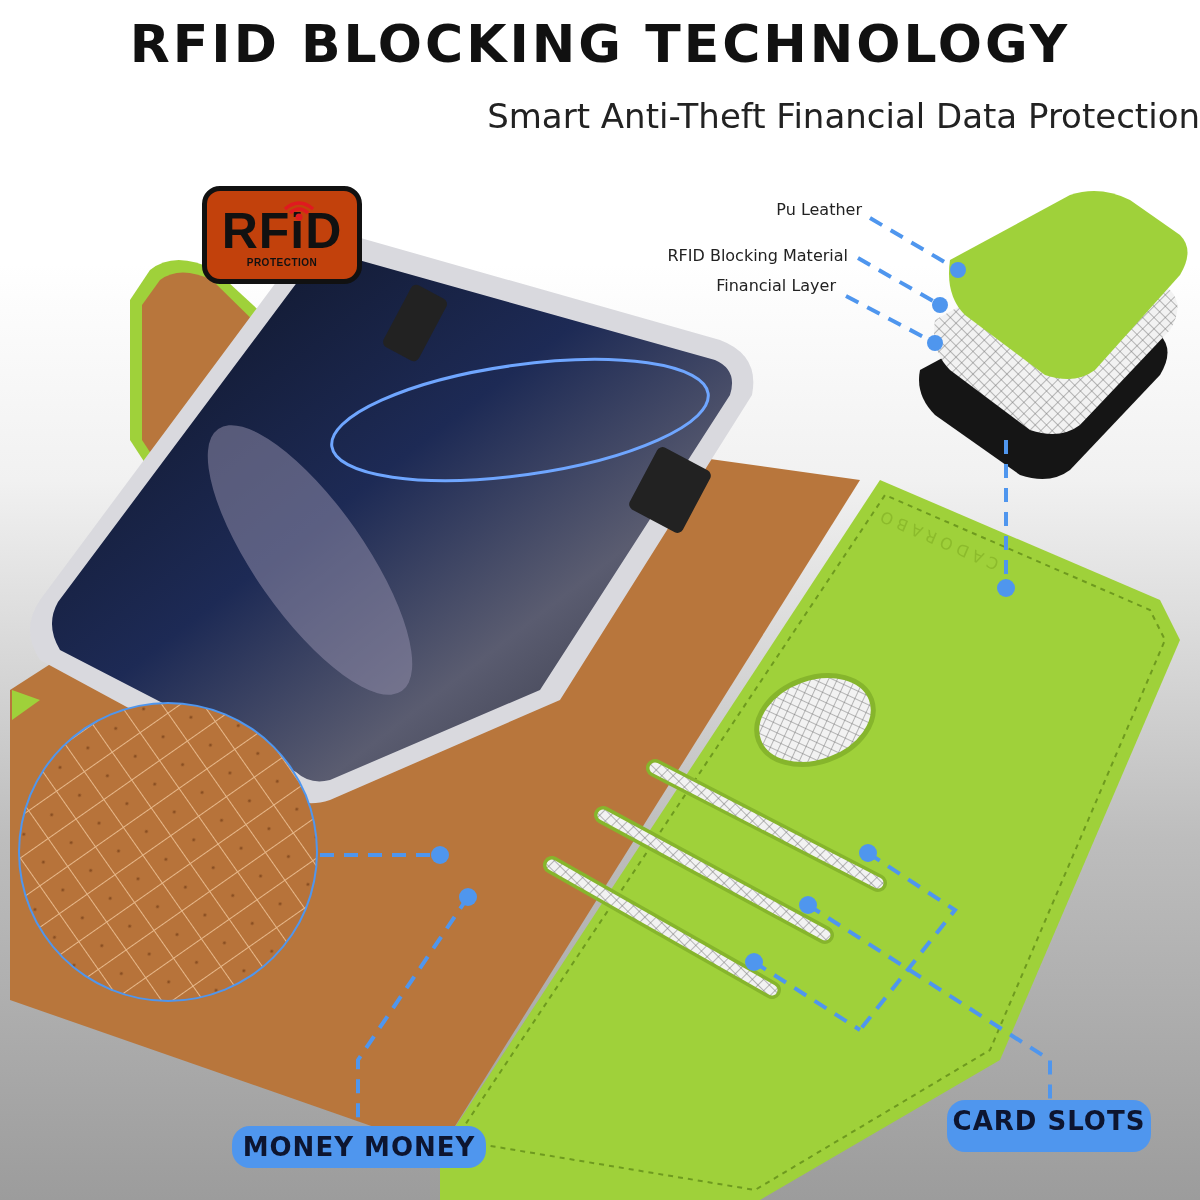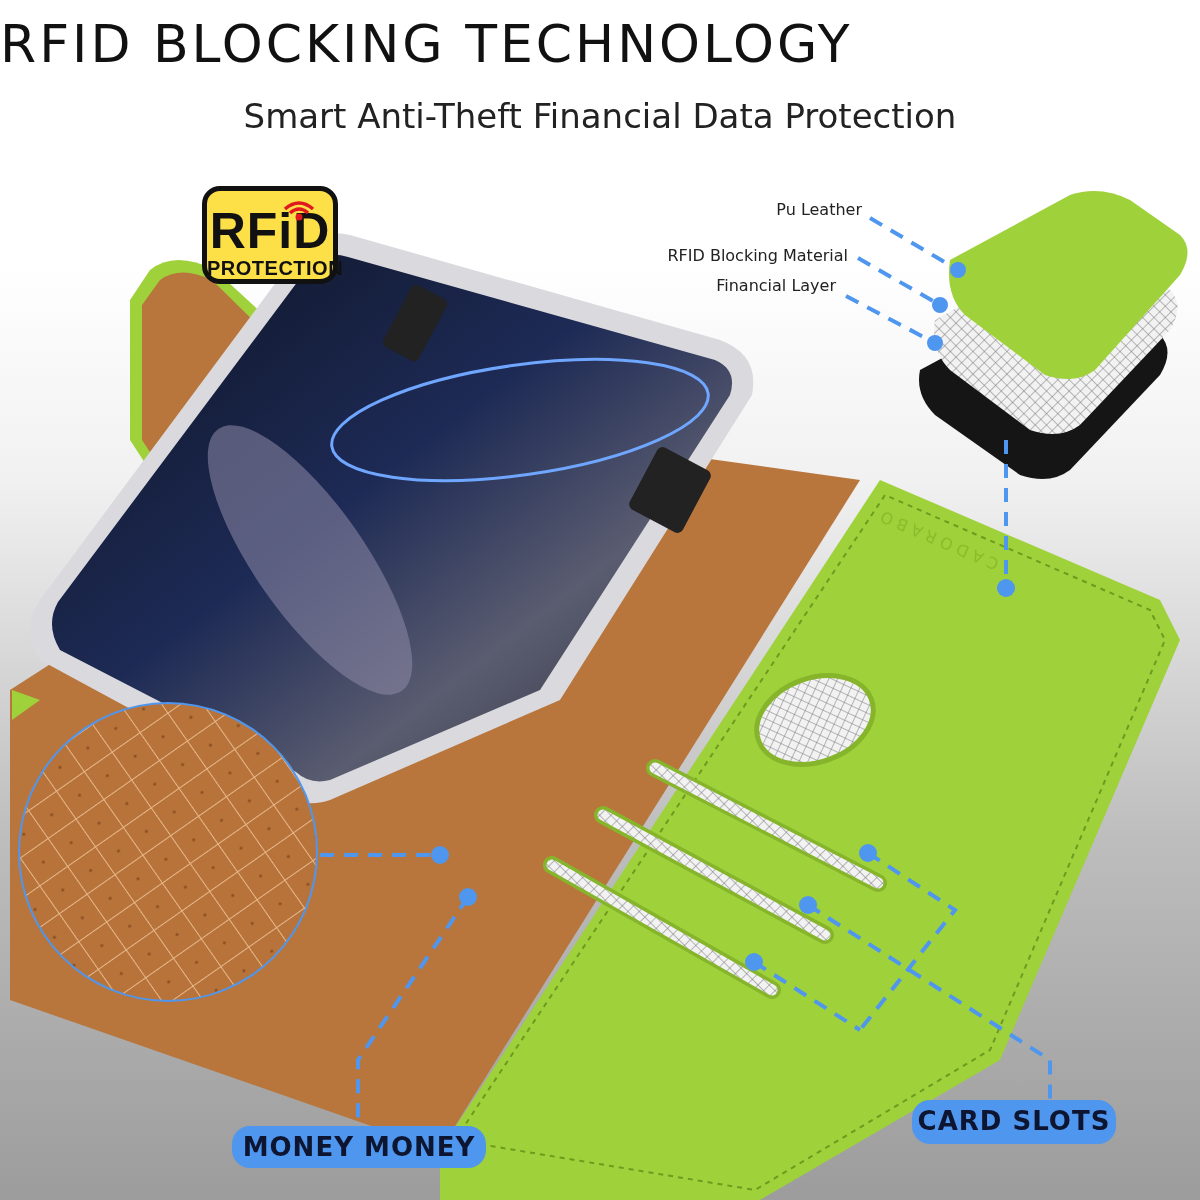--- a/index.html
+++ b/index.html
@@ -1,26 +1,26 @@
 <!DOCTYPE html>
 <html><head>
 <meta charset="utf-8">
 <style>
   html,body{margin:0;padding:0;}
   body{width:1200px;height:1200px;overflow:hidden;position:relative;
        font-family:"Liberation Sans",sans-serif;
        background:linear-gradient(180deg,#ffffff 0%,#ffffff 22%,#f1f1f1 40%,#bdbdbd 70%,#9c9c9c 100%);}
-  .title{position:absolute;left:0;top:14px;width:1200px;text-align:left;
-         font-family:"DejaVu Sans",sans-serif;font-weight:normal;font-size:52px;letter-spacing:3px;color:#111;}
-  .subtitle{position:absolute;left:0;top:96px;width:1200px;text-align:center;
+  .title{position:absolute;left:0;top:14px;width:1200px;text-align:center;
+         font-family:"DejaVu Sans",sans-serif;font-weight:bold;font-size:52px;letter-spacing:3px;color:#111;}
+  .subtitle{position:absolute;left:0;top:96px;width:1200px;text-align:right;
             font-family:"DejaVu Sans",sans-serif;font-size:34px;color:#222;}
-  .badge{position:absolute;left:202px;top:186px;width:136px;height:98px;border:5px solid #111;border-radius:18px;
-         background:#fde047;text-align:center;box-sizing:border-box;}
+  .badge{position:absolute;left:202px;top:186px;width:160px;height:98px;border:5px solid #111;border-radius:18px;
+         background:#c2410c;text-align:center;box-sizing:border-box;}
   .badge .rf{font-family:"Liberation Sans",sans-serif;font-weight:bold;font-size:50px;line-height:52px;margin-top:14px;color:#111;letter-spacing:1px;}
-  .badge .prot{font-family:"Liberation Sans",sans-serif;font-weight:bold;font-size:20px;color:#111;letter-spacing:.5px;}
+  .badge .prot{font-family:"Liberation Sans",sans-serif;font-weight:bold;font-size:10px;color:#111;letter-spacing:.5px;}
   .layer-label{position:absolute;font-family:"DejaVu Sans",sans-serif;font-size:16px;color:#222;text-align:right;}
   .pill{position:absolute;background:#4f96ee;border-radius:18px;color:#0d1530;
         font-family:"DejaVu Sans",sans-serif;font-weight:bold;font-size:26px;text-align:center;letter-spacing:1px;}
   svg{position:absolute;left:0;top:0;}
 </style>
 </head>
 <body>
 
 <div class="title">RFID BLOCKING TECHNOLOGY</div>
 <div class="subtitle">Smart Anti-Theft Financial Data Protection</div>
@@ -121,13 +121,13 @@
   </svg>
   <div class="rf">RFiD</div>
   <div class="prot">PROTECTION</div>
 </div>
 
 <div class="layer-label" style="left:640px;top:200px;width:222px;">Pu Leather</div>
 <div class="layer-label" style="left:600px;top:246px;width:248px;">RFID Blocking Material</div>
 <div class="layer-label" style="left:600px;top:276px;width:236px;">Financial Layer</div>
 
 <div class="pill" style="left:232px;top:1126px;width:254px;height:42px;line-height:42px;">MONEY MONEY</div>
-<div class="pill" style="left:912px;top:1100px;width:204px;height:44px;line-height:42px;">CARD SLOTS</div>
+<div class="pill" style="left:947px;top:1100px;width:204px;height:52px;line-height:42px;">CARD SLOTS</div>
 
 </body></html>

